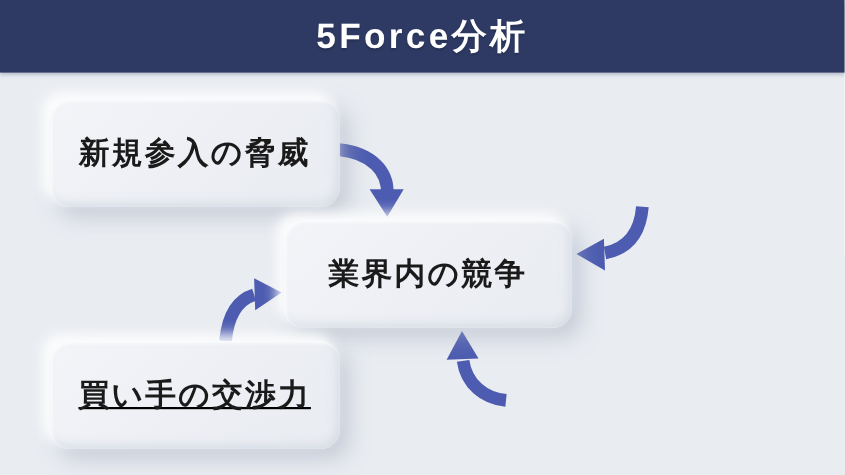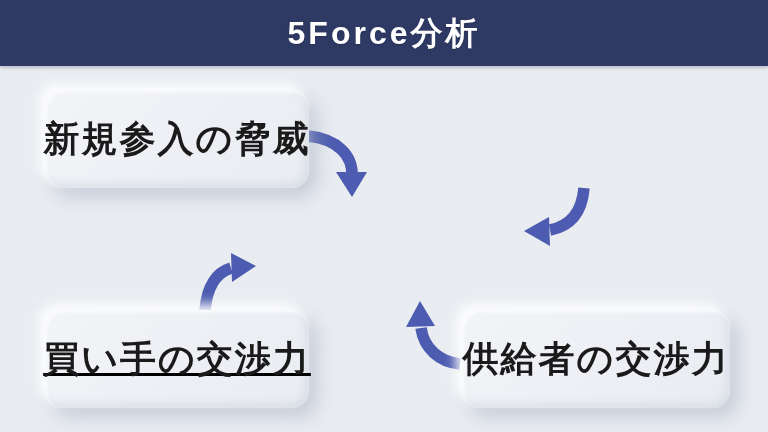--- a/index.html
+++ b/index.html
@@ -43,21 +43,21 @@
     align-items: center;
     justify-content: center;
     box-shadow:
       inset 2px 2px 4px rgba(255, 255, 255, 0.95),
       inset -3px -4px 8px rgba(201, 207, 219, 0.55),
       -6px -6px 12px rgba(255, 255, 255, 0.95),
       8px 9px 18px rgba(163, 173, 192, 0.50);
   }
   .card-label {
     color: var(--card-text, #1a1a1a);
-    font-size: 36px;
+    font-size: 28px;
     font-weight: 800;
     letter-spacing: 2px;
     white-space: nowrap;
     line-height: 1;
   }
   
   .card.tl { left: 45px;  top: 90px;  width: 264px; height: 98px; }
   .card.tr { left: 462px; top: 90px;  width: 268px; height: 98px; }
   .card.c  { left: 258px; top: 200px; width: 262px; height: 98px; }
   .card.bl { left: 45px;  top: 310px; width: 264px; height: 98px; text-decoration: underline; }
@@ -107,22 +107,22 @@
       <path class="arrow-path" d="M 460 364 C 440 362, 424 349, 421 328"></path>
       <polygon class="arrow-head" points="406,327 435,326 420,301"></polygon>
     </g>
   </svg>
 
   <div class="card tl">
     <span class="card-label">新規参入の脅威</span>
   </div>
 
 
+  <div class="card c">
+    <span class="card-label">業界内の競争</span>
+  </div>
 
   <div class="card bl">
     <span class="card-label">買い手の交渉力</span>
   </div>
 
-  <div class="card br">
-    <span class="card-label">供給者の交渉力</span>
-  </div>
 
 </div>
 
 </body></html>

